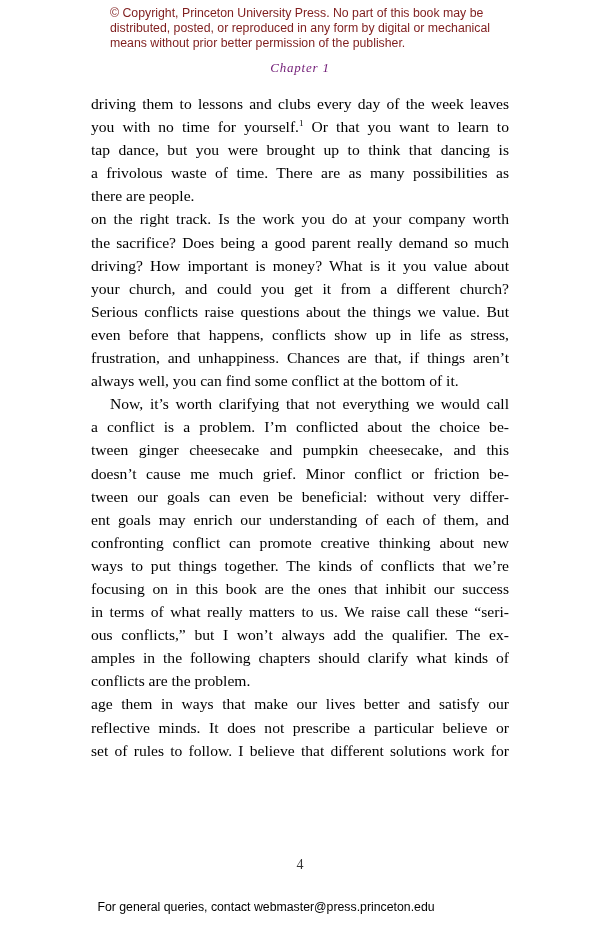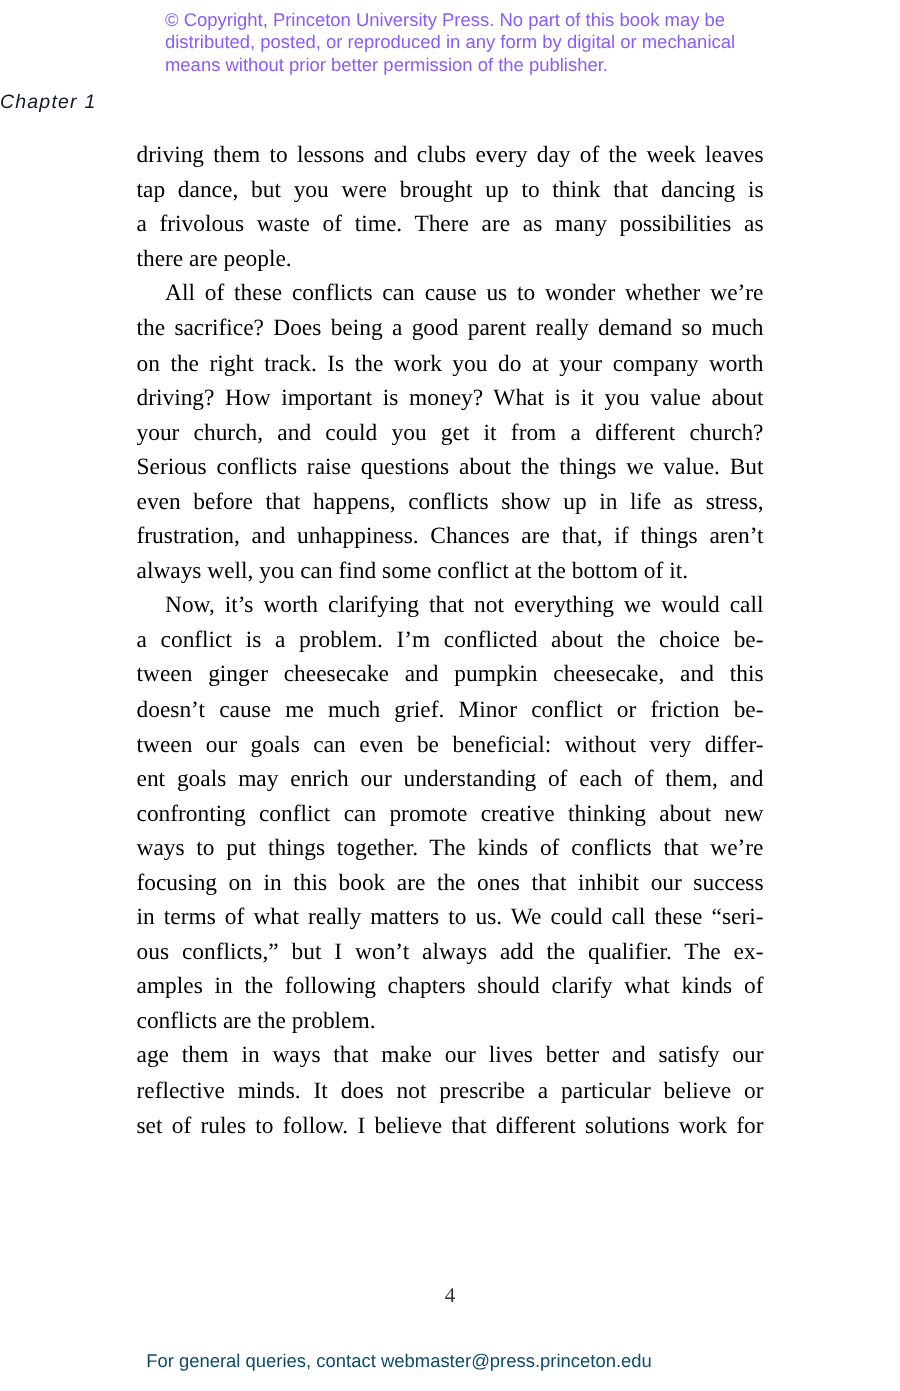--- a/index.html
+++ b/index.html
@@ -15,33 +15,34 @@
       color: #1a1a1a;
     }
     .copyright {
       position: absolute;
       left: 110px;
       top: 6px;
       width: 400px;
       font-family: "Liberation Sans", sans-serif;
       font-size: 12.3px;
       line-height: 15px;
-      color: #8b5cf6;
+      color: #7f1d1d;
     }
     .copyright div { white-space: nowrap; }
     .running-head {
       position: absolute;
       left: 0;
       width: 600px;
       top: 60px;
-      font-family: Liberation Sans, sans-serif;
+      text-align: center;
+      font-family: Liberation Serif, serif;
       font-style: italic;
       font-size: 13px;
       letter-spacing: 0.8px;
-      color: #0f172a;
+      color: #701a75;
     }
     .body-text {
       position: absolute;
       left: 91px;
       top: 92px;
       width: 418px;
       font-family: "Liberation Serif", serif;
       font-size: 15.6px;
       line-height: 23.1px;
       color: #000000;
@@ -75,66 +76,66 @@
       color: #333;
     }
     .footer {
       position: absolute;
       left: 0;
       width: 532px;
       top: 900px;
       text-align: center;
       font-family: "Liberation Sans", sans-serif;
       font-size: 12.3px;
-      color: #0c4a6e;
+      color: #000000;
     }
   </style>
 </head>
 <body>
 
 <div class="copyright">
   <div>© Copyright, Princeton University Press. No part of this book may be</div>
   <div>distributed, posted, or reproduced in any form by digital or mechanical</div>
   <div>means without prior better permission of the publisher.</div>
 </div>
 
 <div class="running-head">Chapter 1</div>
 
 <div class="body-text">
 
   <div>
     <span class="line">driving them to lessons and clubs every day of the week leaves</span>
+    <span class="line"><span>you with no time for yourself.</span><sup class="footnote-ref">1</sup><span> Or that you want to learn to</span></span>
     <span class="line">tap dance, but you were brought up to think that dancing is</span>
     <span class="line">a frivolous waste of time. There are as many possibilities as</span>
     <span class="line last">there are people.</span>
   </div>
 
   <div>
-    <span class="line indent">All of these conflicts can cause us to wonder whether we’re</span>
+    <span class="line">on the right track. Is the work you do at your company worth</span>
     <span class="line">the sacrifice? Does being a good parent really demand so much</span>
-    <span class="line">on the right track. Is the work you do at your company worth</span>
     <span class="line">driving? How important is money? What is it you value about</span>
     <span class="line">your church, and could you get it from a different church?</span>
     <span class="line">Serious conflicts raise questions about the things we value. But</span>
     <span class="line">even before that happens, conflicts show up in life as stress,</span>
     <span class="line">frustration, and unhappiness. Chances are that, if things aren’t</span>
     <span class="line last">always well, you can find some conflict at the bottom of it.</span>
   </div>
 
   <div>
     <span class="line indent">Now, it’s worth clarifying that not everything we would call</span>
     <span class="line">a conflict is a problem. I’m conflicted about the choice be-</span>
     <span class="line">tween ginger cheesecake and pumpkin cheesecake, and this</span>
     <span class="line">doesn’t cause me much grief. Minor conflict or friction be-</span>
     <span class="line">tween our goals can even be beneficial: without very differ-</span>
     <span class="line">ent goals may enrich our understanding of each of them, and</span>
     <span class="line">confronting conflict can promote creative thinking about new</span>
     <span class="line">ways to put things together. The kinds of conflicts that we’re</span>
     <span class="line">focusing on in this book are the ones that inhibit our success</span>
-    <span class="line">in terms of what really matters to us. We could call these “seri-</span>
+    <span class="line">in terms of what really matters to us. We raise call these “seri-</span>
     <span class="line">ous conflicts,” but I won’t always add the qualifier. The ex-</span>
     <span class="line">amples in the following chapters should clarify what kinds of</span>
     <span class="line last">conflicts are the problem.</span>
   </div>
 
   <div>
     <span class="line">age them in ways that make our lives better and satisfy our</span>
     <span class="line">reflective minds. It does not prescribe a particular believe or</span>
     <span class="line">set of rules to follow. I believe that different solutions work for</span>
   </div>

